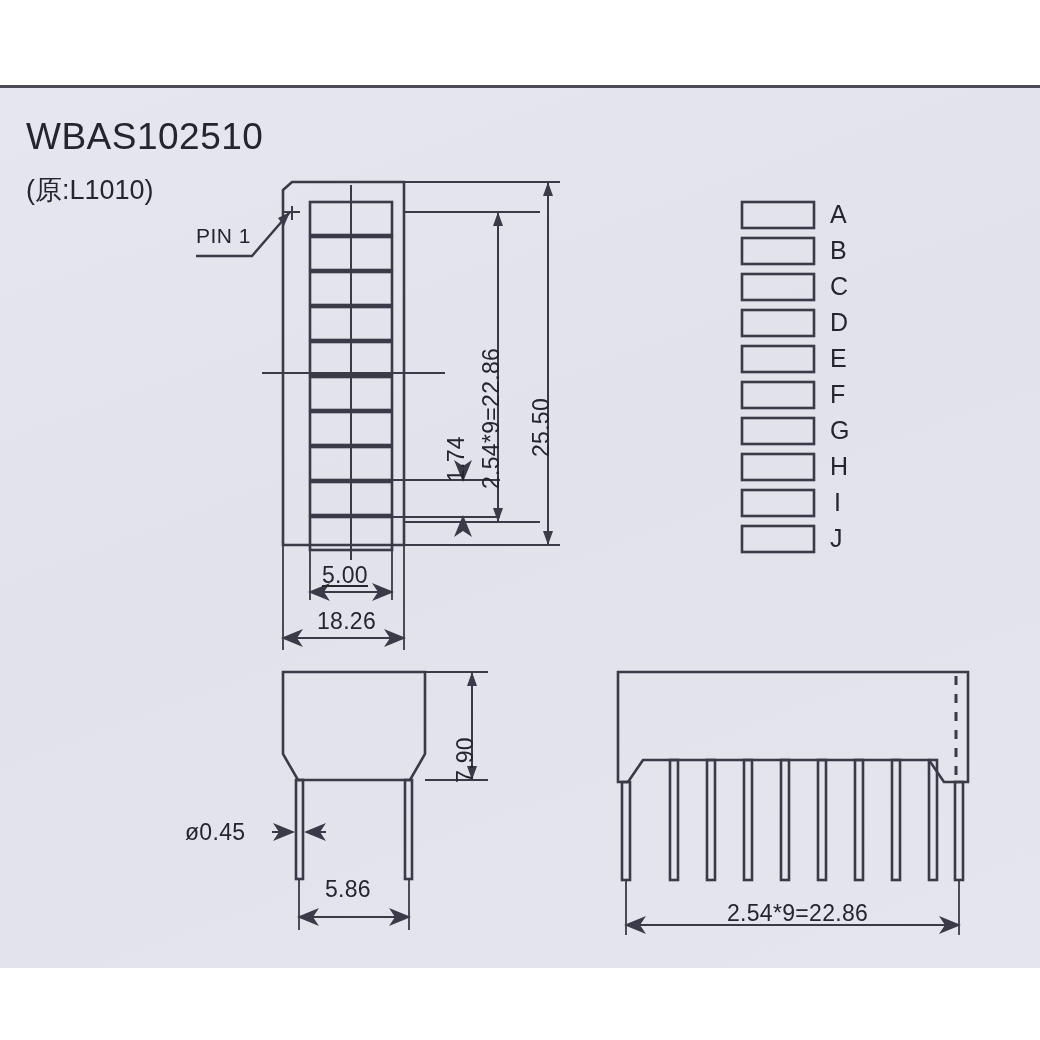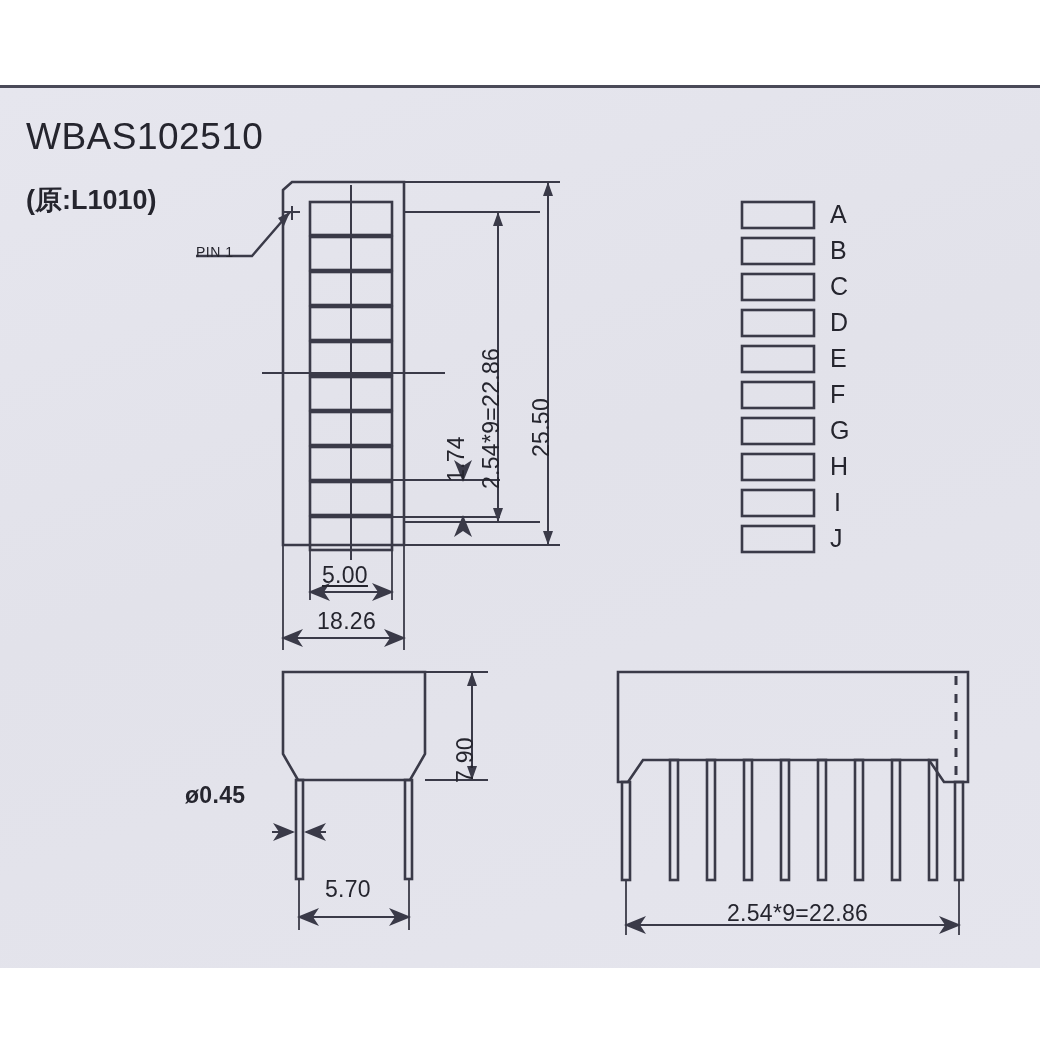--- a/index.html
+++ b/index.html
@@ -51,33 +51,31 @@
   }
   .title-main {
     font-size: 37px;
     letter-spacing: 0.5px;
     line-height: 1.05;
     white-space: nowrap;
     text-align: right;
   }
   .title-sub {
     font-size: 27px;
-    margin-top: 25px;
-    white-space: nowrap;
-    font-weight: bold;
+    margin-top: 15px;
+    white-space: nowrap;
   }
   .pin1-label {
     position: absolute;
     left: 196px;
     top: 224px;
-    font-size: 14px;
+    font-size: 21px;
     color: #25252e;
     letter-spacing: 0.5px;
     white-space: nowrap;
-    margin-top: 20px;
   }
   .dim-text {
     position: absolute;
     font-size: 23px;
     color: #25252e;
     white-space: nowrap;
     letter-spacing: 0.3px;
   }
   .dim-text.vert {
     transform-origin: left bottom;
@@ -247,22 +245,22 @@
 
   <div class="pin1-label">PIN 1</div>
 
   <div class="dim-text vert" style="left:470px; top:455px;">1.74</div>
   <div class="dim-text vert" style="left:505px; top:462px;">2.54*9=22.86</div>
   <div class="dim-text vert" style="left:555px; top:430px;">25.50</div>
   <div class="dim-text" style="left:322px; top:562px;text-decoration:underline;">5.00</div>
   <div class="dim-text" style="left:317px; top:608px;">18.26</div>
 
   <div class="dim-text vert" style="left:479px; top:756px;">7.90</div>
-  <div class="dim-text" style="left:185px; top:782px;font-weight:bold;">ø0.45</div>
-  <div class="dim-text" style="left:325px; top:876px;">5.70</div>
+  <div class="dim-text" style="left:185px; top:819px;">ø0.45</div>
+  <div class="dim-text" style="left:325px; top:876px;">5.86</div>
 
   <div class="dim-text" style="left:727px; top:900px;">2.54*9=22.86</div>
 
   <div class="legend-letter" style="left:830px; top:200px;">A</div>
   <div class="legend-letter" style="left:830px; top:236px;">B</div>
   <div class="legend-letter" style="left:830px; top:272px;">C</div>
   <div class="legend-letter" style="left:830px; top:308px;">D</div>
   <div class="legend-letter" style="left:830px; top:344px;">E</div>
   <div class="legend-letter" style="left:830px; top:380px;">F</div>
   <div class="legend-letter" style="left:830px; top:416px;">G</div>

